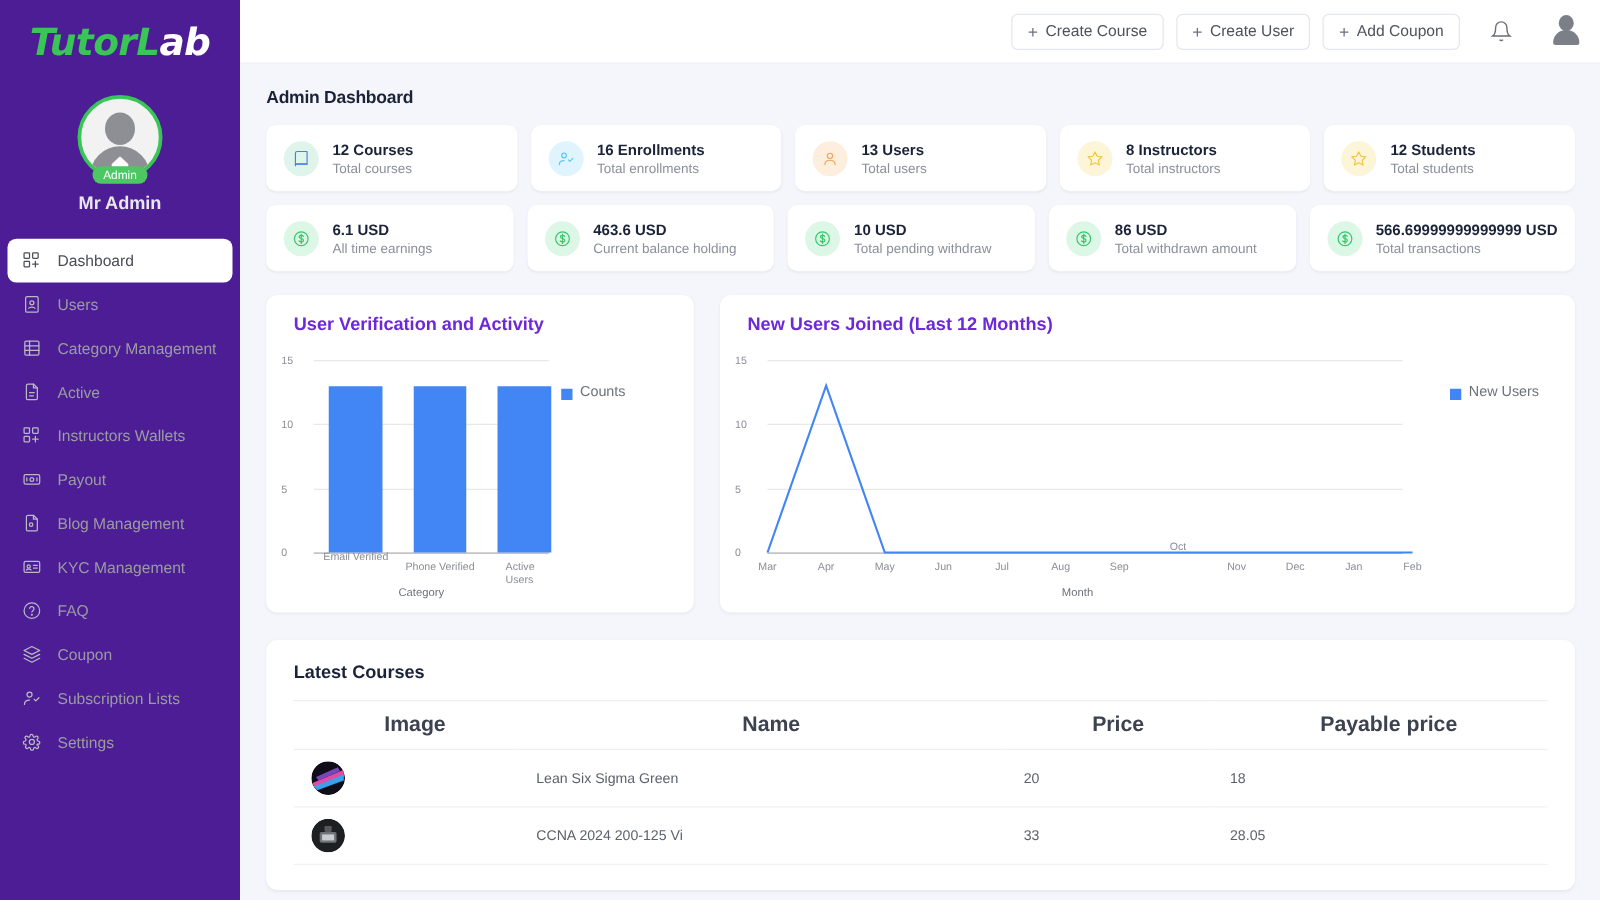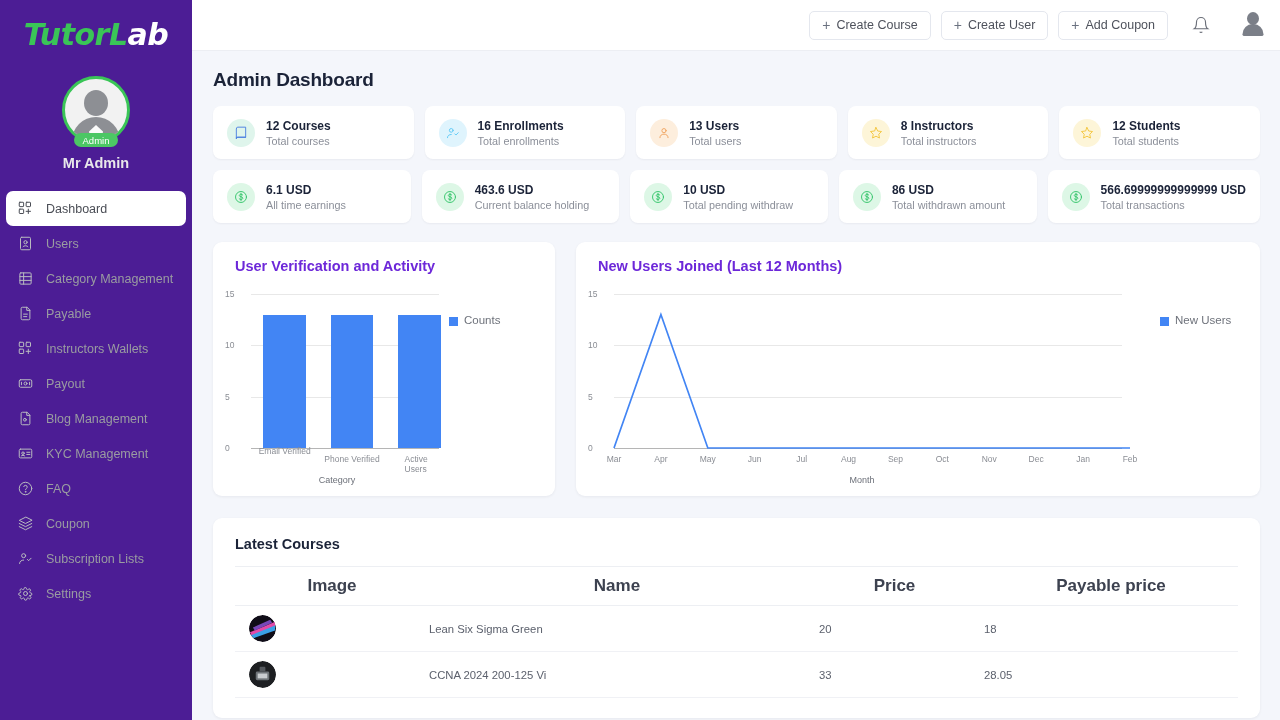--- a/index.html
+++ b/index.html
@@ -93,21 +93,21 @@
   .tbtn .plus { font-size: 14px; color: #6b7280; line-height: 1; }
   .bell { margin-left: 14px; width: 18px; height: 18px; cursor: pointer; }
   .bell svg { width: 18px; height: 18px; stroke: #6a6e78; fill: none; stroke-width: 1.5; }
   .topavatar { margin-left: 22px; width: 22px; height: 26px; position: relative; cursor: pointer; }
   .topavatar .h { position: absolute; top: 0; left: 50%; transform: translateX(-50%);
     width: 12px; height: 13px; border-radius: 50%; background: #7b7f88; }
   .topavatar .b { position: absolute; bottom: 2px; left: 50%; transform: translateX(-50%);
     width: 21px; height: 12px; border-radius: 11px 11px 2px 2px; background: #7b7f88; }
 
   .content { padding: 18px 20px 0 21px; height: 669px; overflow: hidden; }
-  .page-title { font-size: 19px; font-weight: bold; color: #1b2338; margin-bottom: 15px; letter-spacing: -0.2px; }
+  .page-title { font-size: 14px; font-weight: bold; color: #1b2338; margin-bottom: 15px; letter-spacing: -0.2px; }
 
   .cards-row { display: grid; grid-template-columns: repeat(5, 1fr); gap: 11px; margin-bottom: 11px; }
   .card {
     background: #fff; border-radius: 8px; height: 53px;
     display: flex; align-items: center; gap: 11px; padding: 0 14px;
     box-shadow: 0 1px 2px rgba(16,24,40,0.05);
   }
   .card-ic { width: 28px; height: 28px; border-radius: 50%; flex: 0 0 28px;
     display: flex; align-items: center; justify-content: center; }
   .card-ic svg { width: 14px; height: 14px; fill: none; stroke-width: 1.6; }
@@ -194,21 +194,21 @@
               <rect x="3" y="3" width="18" height="18" rx="1.5"></rect>
               <path d="M3 9h18M3 15h18M9 3v18"></path>
             </svg></span>
           <span>Category Management</span>
         </div>
         <div class="nav-item">
           <span class="ico"><svg viewBox="0 0 24 24" style="width:15px;height:15px;stroke:#b9bbc0;fill:none;stroke-width:1.6;stroke-linecap:round;stroke-linejoin:round">
               <path d="M14 2H7a2 2 0 0 0-2 2v16a2 2 0 0 0 2 2h10a2 2 0 0 0 2-2V7z"></path>
               <path d="M14 2v5h5M9 13h6M9 17h5"></path>
             </svg></span>
-          <span>Payable</span>
+          <span>Active</span>
         </div>
         <div class="nav-item">
           <span class="ico"><svg viewBox="0 0 24 24" style="width:15px;height:15px;stroke:#b9bbc0;fill:none;stroke-width:1.6;stroke-linecap:round;stroke-linejoin:round">
               <rect x="2" y="2" width="7" height="7" rx="1"></rect>
               <rect x="13" y="2" width="7" height="7" rx="1"></rect>
               <rect x="2" y="13" width="7" height="7" rx="1"></rect>
               <path d="M16.5 13v7M13 16.5h7"></path>
             </svg></span>
           <span>Instructors Wallets</span>
         </div>
@@ -469,21 +469,21 @@
                   <div class="gtick" style="top:16px;left:26px;right:14px"></div>
                   <div class="gtick-lbl" style="top:16px">15</div>
                   <div class="axis-x" style="left:26px;right:14px;top:170px"></div>
                   <div class="xlbl" style="left:26px;top:176px">Mar</div>
                   <div class="xlbl" style="left:72.9090909090909px;top:176px">Apr</div>
                   <div class="xlbl" style="left:119.81818181818181px;top:176px">May</div>
                   <div class="xlbl" style="left:166.72727272727272px;top:176px">Jun</div>
                   <div class="xlbl" style="left:213.63636363636363px;top:176px">Jul</div>
                   <div class="xlbl" style="left:260.5454545454545px;top:176px">Aug</div>
                   <div class="xlbl" style="left:307.45454545454544px;top:176px">Sep</div>
-                  <div class="xlbl" style="left:354.3636363636364px;top:176px">Oct</div>
+                  <div class="xlbl" style="left:354.3636363636364px;top:160px">Oct</div>
                   <div class="xlbl" style="left:401.27272727272725px;top:176px">Nov</div>
                   <div class="xlbl" style="left:448.18181818181813px;top:176px">Dec</div>
                   <div class="xlbl" style="left:495.09090909090907px;top:176px">Jan</div>
                   <div class="xlbl" style="left:542px;top:176px">Feb</div>
                   <svg style="position:absolute;left:0;top:0;width:556px;height:214px;overflow:visible">
                     <polyline points="26,170 72.9090909090909,36.53333333333333 119.81818181818181,170 166.72727272727272,170 213.63636363636363,170 260.5454545454545,170 307.45454545454544,170 354.3636363636364,170 401.27272727272725,170 448.18181818181813,170 495.09090909090907,170 542,170" fill="none" stroke="#4285f4" stroke-width="1.7"></polyline>
                   </svg>
                   <div class="axis-name" style="top:197px">Month</div>
                 </div>
               </div>

